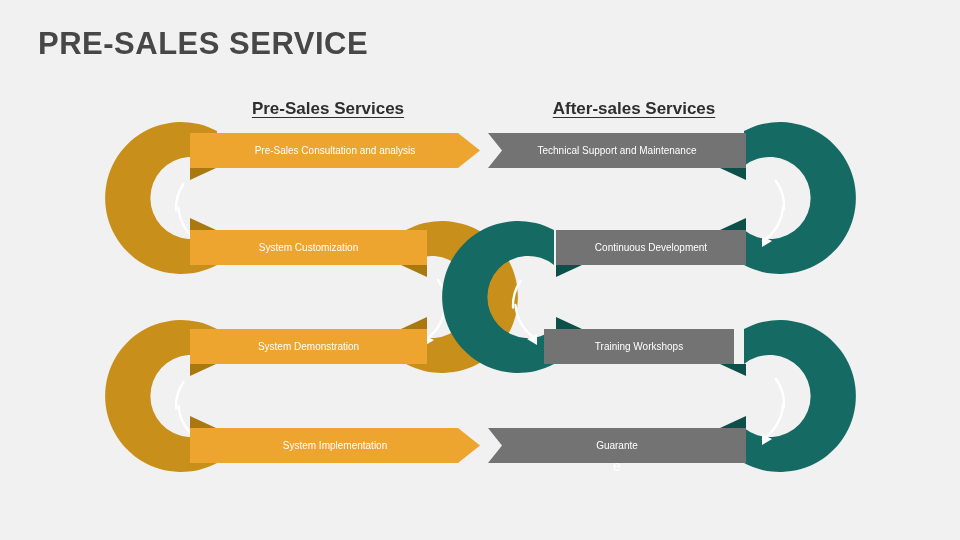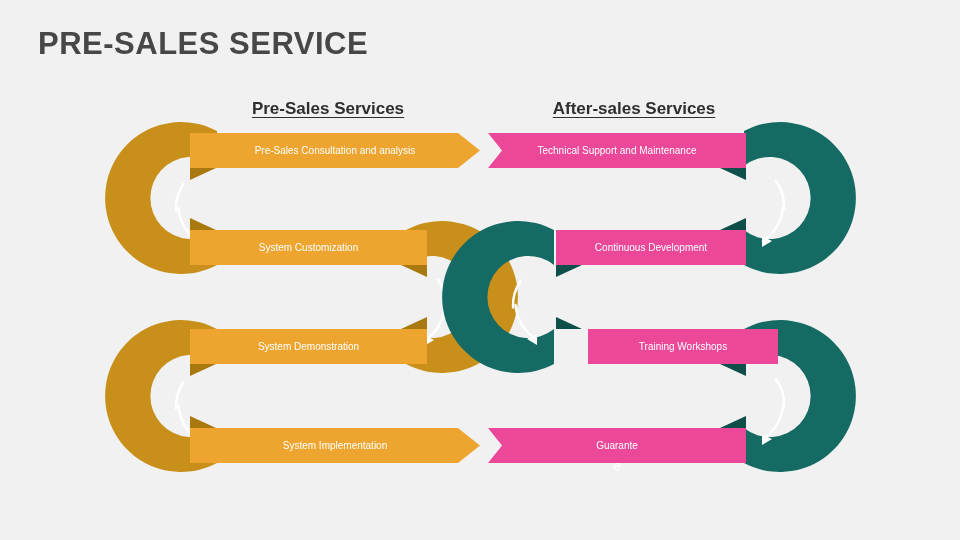--- a/index.html
+++ b/index.html
@@ -42,21 +42,21 @@
     font-size:10px;
     font-weight:500;
     z-index:5;
     box-sizing:border-box;
   }
   .band span{display:block;width:100%;text-align:center;line-height:1.15;}
 
   
   .o-light{background:#eda52f;}
   
-  .t-light{background:#ec4899;}
+  .t-light{background:#737373;}
   .arrow-right-notail{
     clip-path:polygon(0 0, calc(100% - 22px) 0, 100% 50%, calc(100% - 22px) 100%, 0 100%);
   }
   .arrow-head-only{
     clip-path:polygon(0 0, 100% 0, 100% 100%, 0 100%, 14px 50%);
   }
 
   .ovf-text{
     position:absolute;
     color:#ffffff;font-size:14.4px;
@@ -137,21 +137,21 @@
   </div>
 
   <div class="band t-light arrow-head-only" style="left:488px;top:125px;width:258px;">
     <span>Technical Support and Maintenance</span>
   </div>
 
   <div class="band t-light" style="left:556px;top:222px;width:190px;">
     <span>Continuous Development</span>
   </div>
 
-  <div class="band t-light" style="left:588px;top:321px;width:190px;">
+  <div class="band t-light" style="left:544px;top:321px;width:190px;">
     <span>Training Workshops</span>
   </div>
 
   <div class="band t-light arrow-head-only" style="left:488px;top:420px;width:258px;">
     <span>Guarante</span>
   </div>
 
   <div class="ovf-text" style="left:488px;top:450px;width:258px;">e</div>
 
   <svg class="layer" viewBox="0 0 960 540" xmlns="http://www.w3.org/2000/svg" style="z-index:8;pointer-events:none;">

